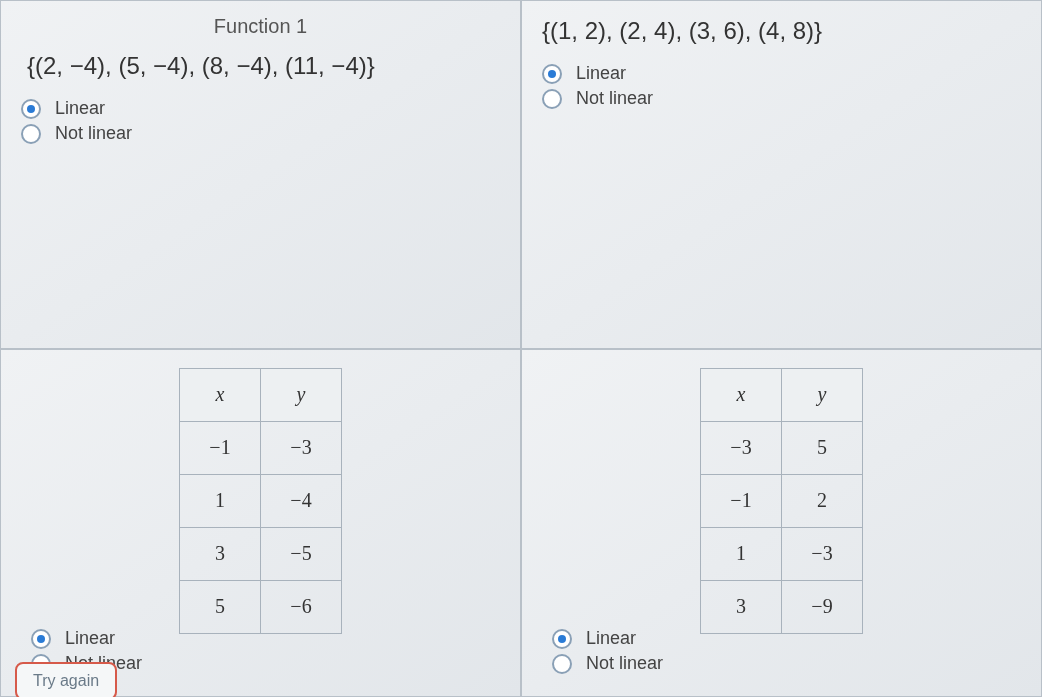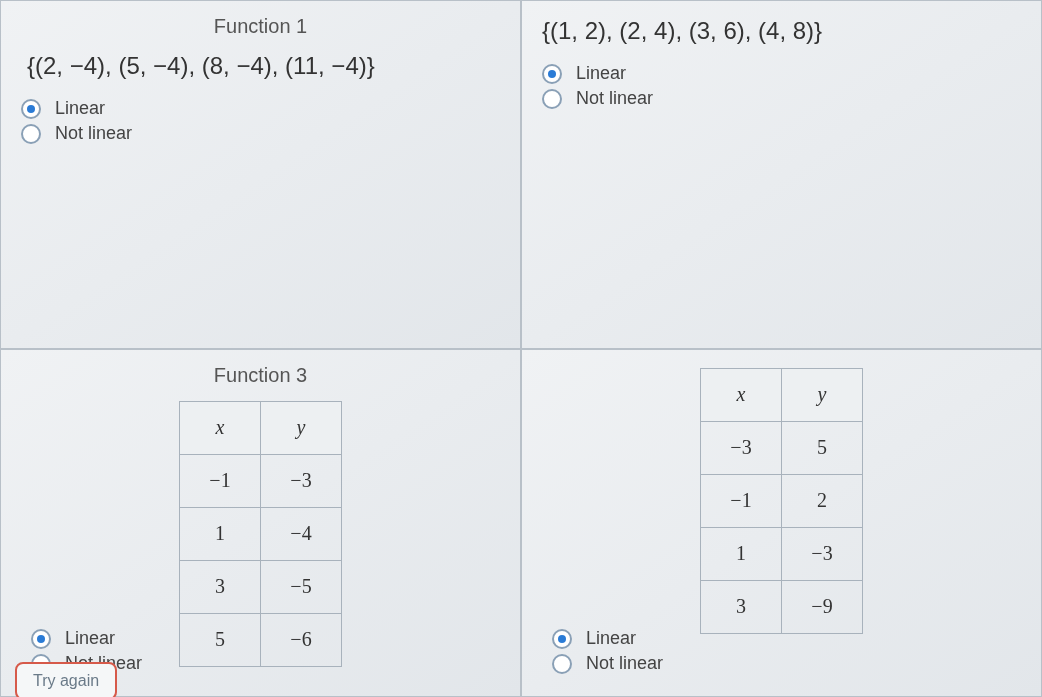--- a/index.html
+++ b/index.html
@@ -157,21 +157,20 @@
         <span>Linear</span>
       </div>
       <div class="radio-row">
         <span class="radio"></span>
         <span>Not linear</span>
       </div>
     </div>
   </div>
 
   <div class="cell cell-lower c3">
-    <div class="func-title">Function 3</div>
     <table class="xy-table">
       <tbody>
           <tr>
         <th>x</th>
         <th>y</th>
       </tr>
       <tr>
         <td>−1</td>
         <td>−3</td>
       </tr>

